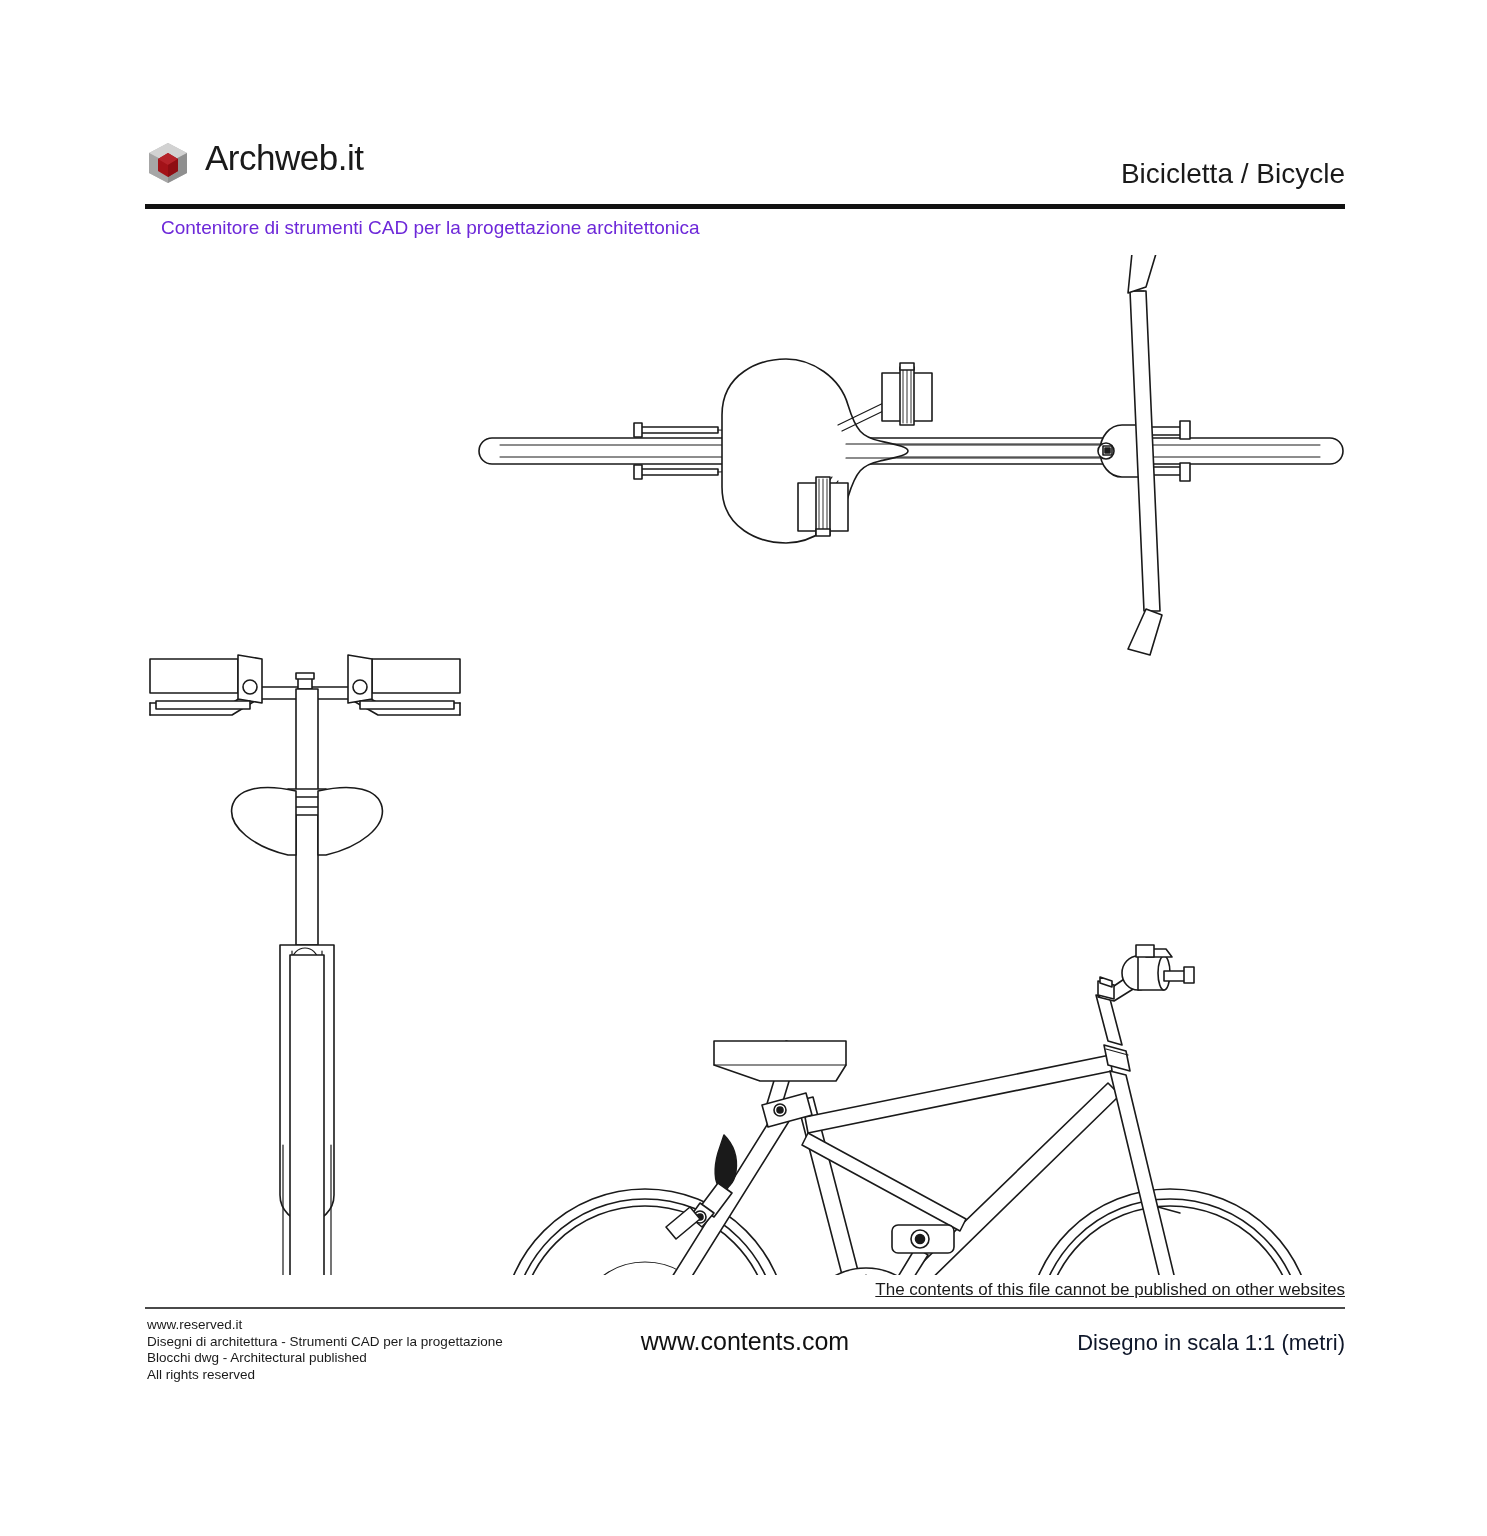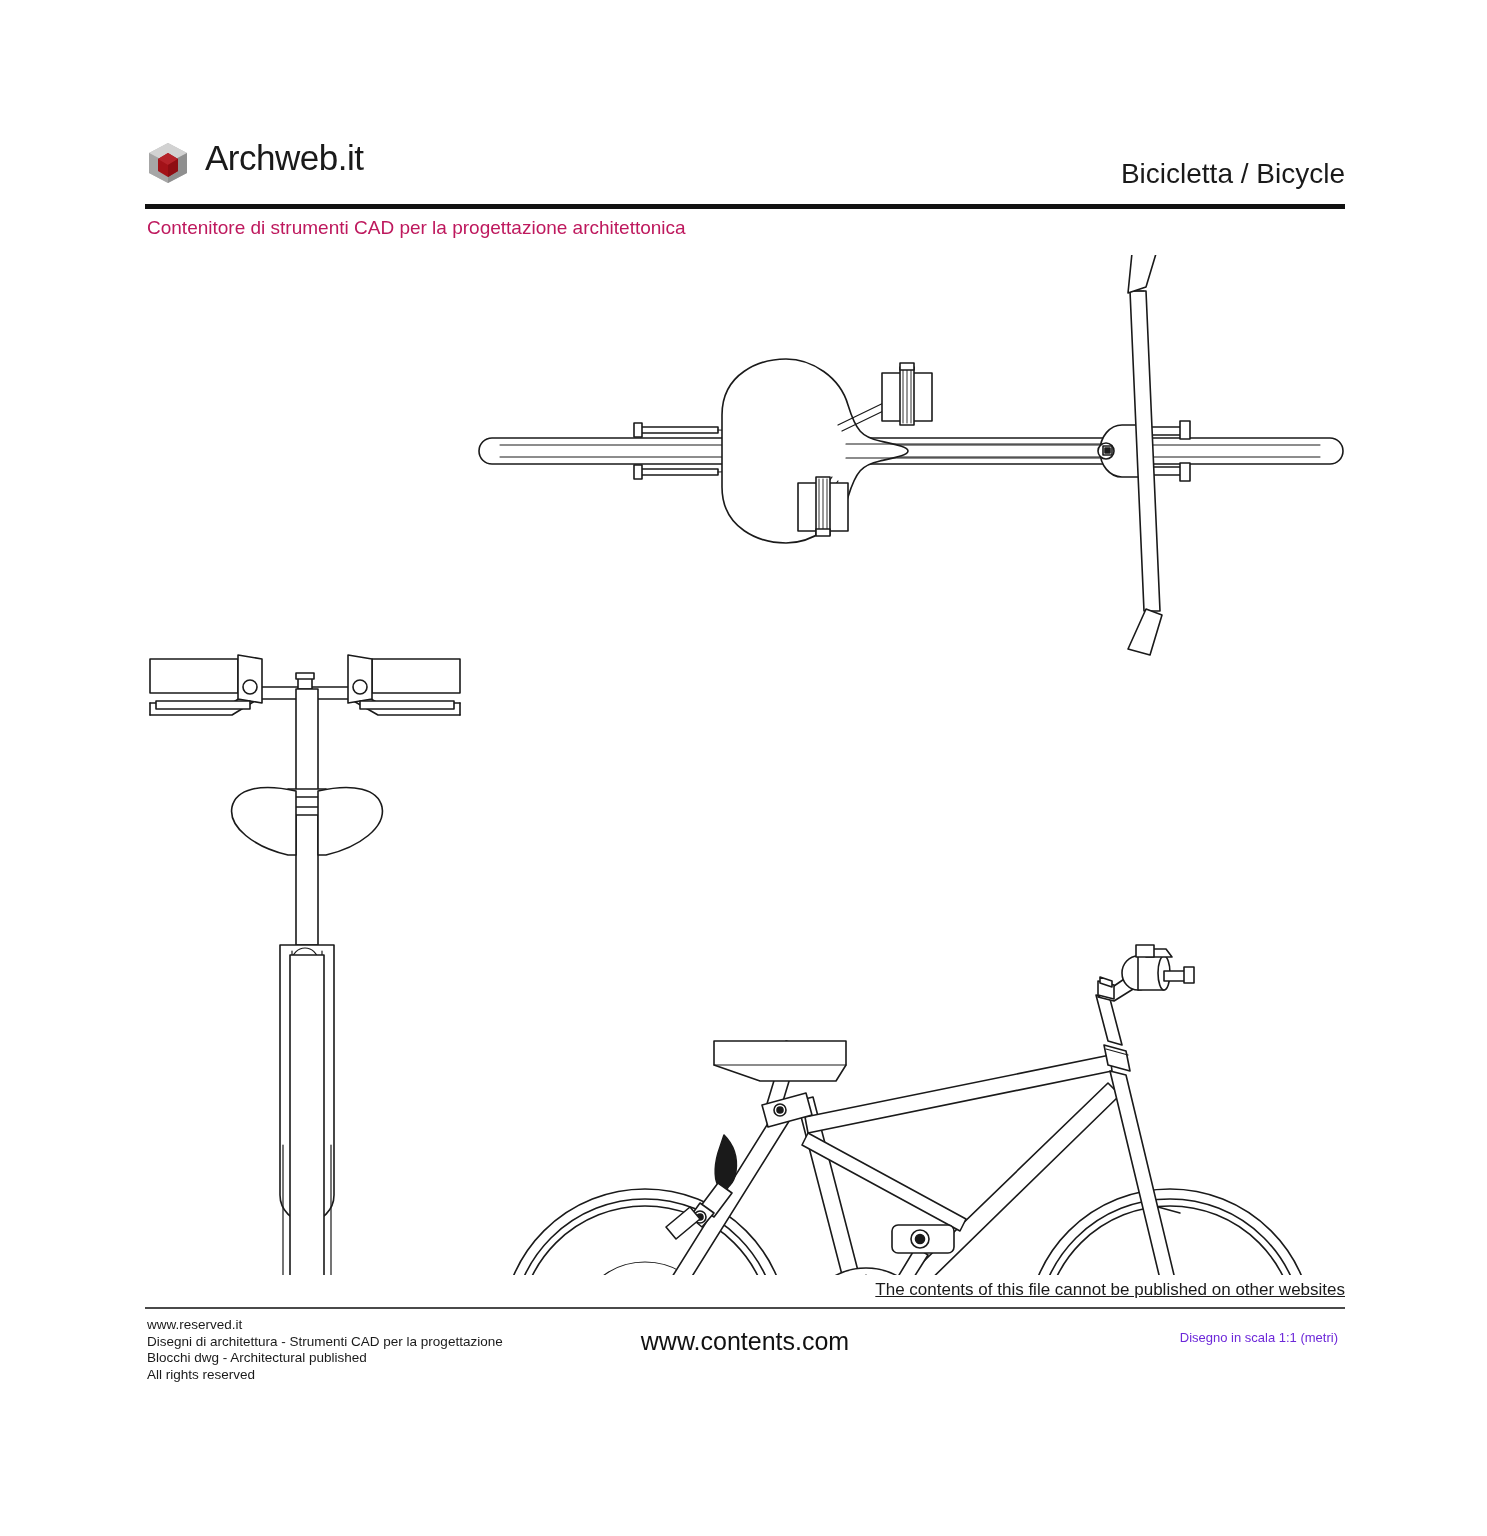--- a/index.html
+++ b/index.html
@@ -60,24 +60,24 @@
   .header-rule {
     position: absolute;
     left: 145px;
     top: 204px;
     width: 1200px;
     height: 5px;
     background: #111111;
   }
   .subtitle {
     position: absolute;
-    left: 147px;
+    left: 161px;
     top: 217px;
     font-size: 19px;
-    color: #be185d;
+    color: #6d28d9;
     white-space: nowrap;
   }
 
   
   .drawing {
     position: absolute;
     left: 0;
     top: 255px;
     width: 1487px;
     height: 1020px;
@@ -140,24 +140,24 @@
     position: absolute;
     left: 0;
     right: 0;
     top: 47px;
     text-align: center;
     font-size: 25px;
     color: #111111;
   }
   .footer-right {
     position: absolute;
-    right: 7px;
+    right: 0;
     top: 50px;
-    font-size: 13px;
-    color: #6d28d9;
+    font-size: 22px;
+    color: #0f172a;
     white-space: nowrap;
   }
 </style>
 </head>
 <body>
 
 <div class="sheet">
 
   <div class="header">
 

